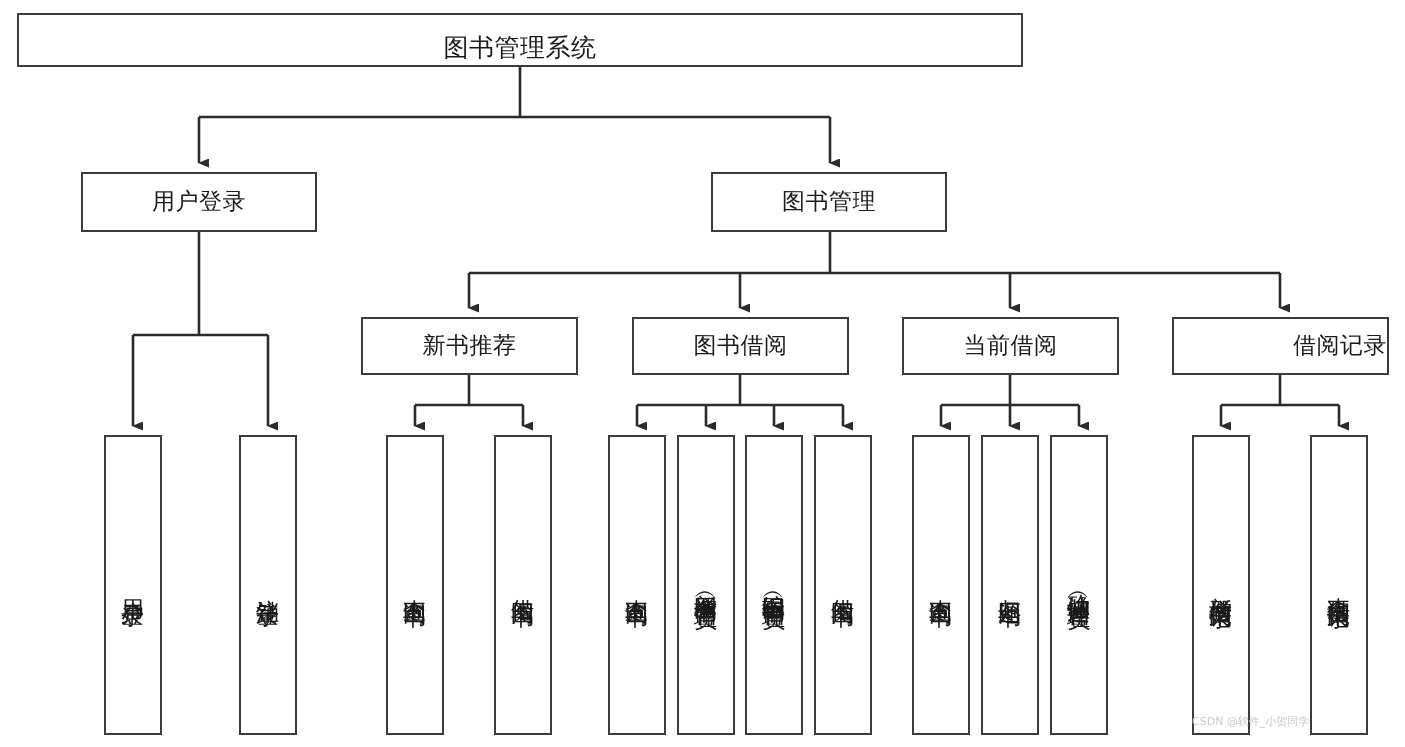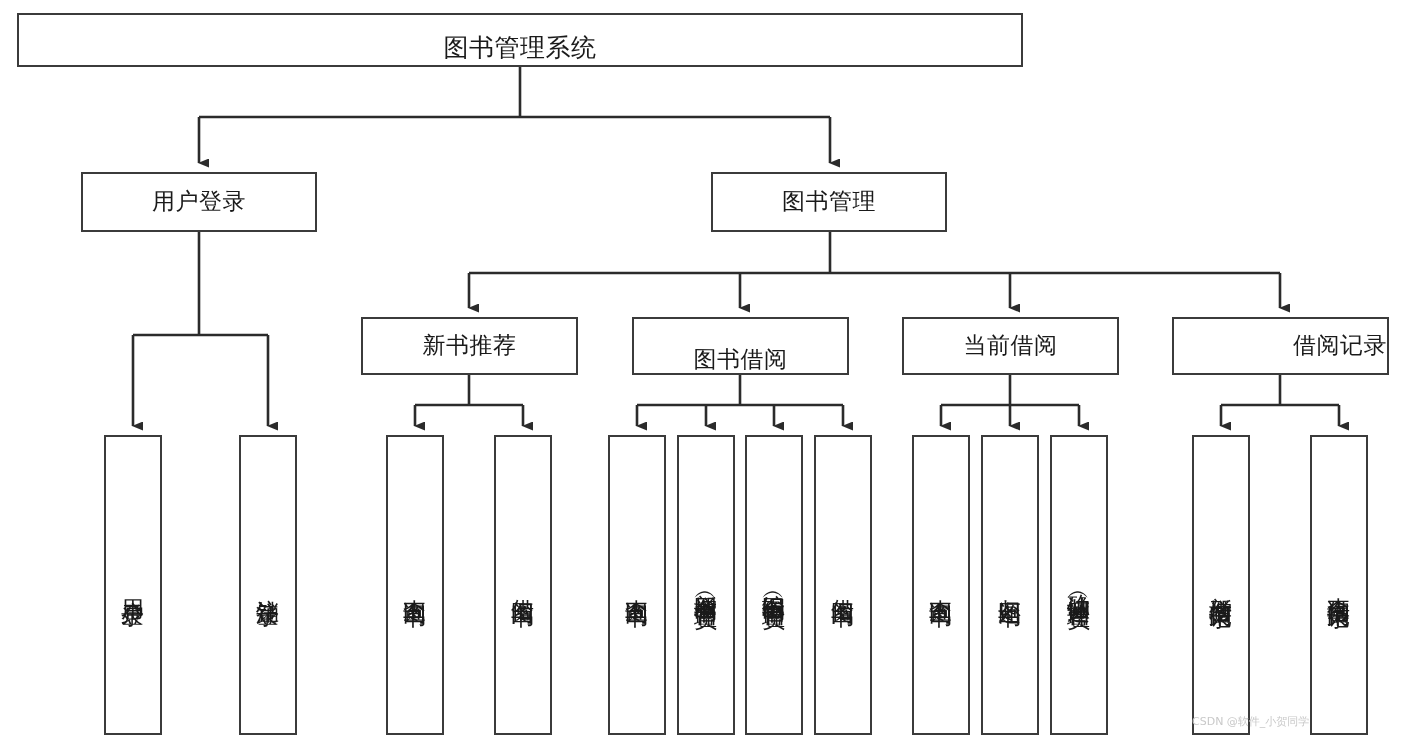--- a/index.html
+++ b/index.html
@@ -132,21 +132,21 @@
   </div>
 
   <div class="node node-l3" style="left:361px; top:317px; width:217px; height:58px;">
     <span class="lbl">新书推荐</span>
   </div>
 
   <div class="node node-l2" style="left:711px; top:172px; width:236px; height:60px;">
     <span class="lbl">图书管理</span>
   </div>
 
-  <div class="node node-l3" style="left:632px; top:317px; width:217px; height:58px;align-items:flex-end;">
+  <div class="node node-l3" style="left:632px; top:317px; width:217px; height:58px;">
     <span class="lbl">图书借阅</span>
   </div>
 
   <div class="node node-l3" style="left:902px; top:317px; width:217px; height:58px;">
     <span class="lbl">当前借阅</span>
   </div>
 
   <div class="node node-l3" style="left:1172px; top:317px; width:217px; height:58px;justify-content:flex-end;">
     <span class="lbl">借阅记录</span>
   </div>

